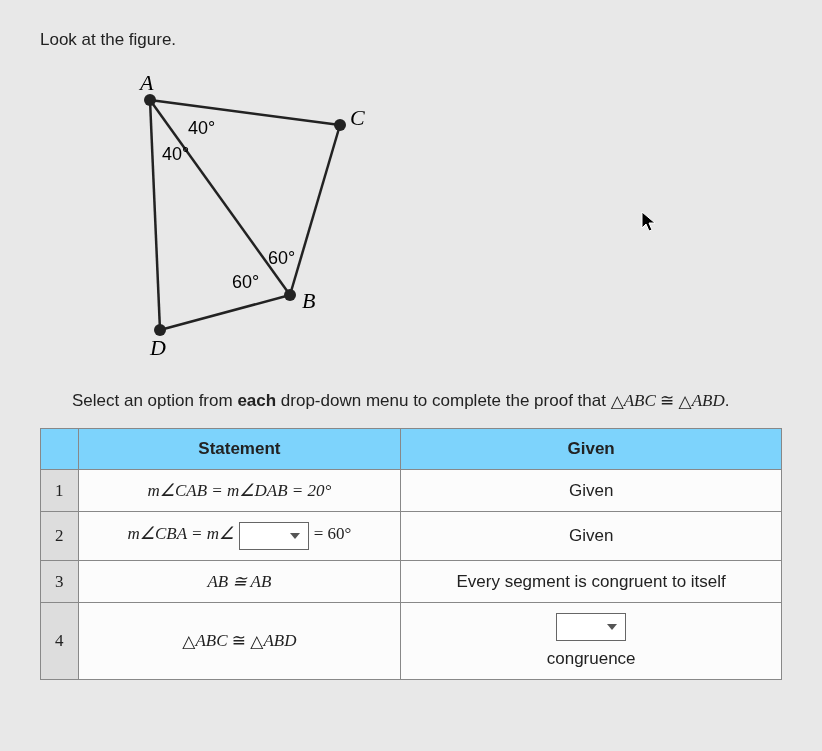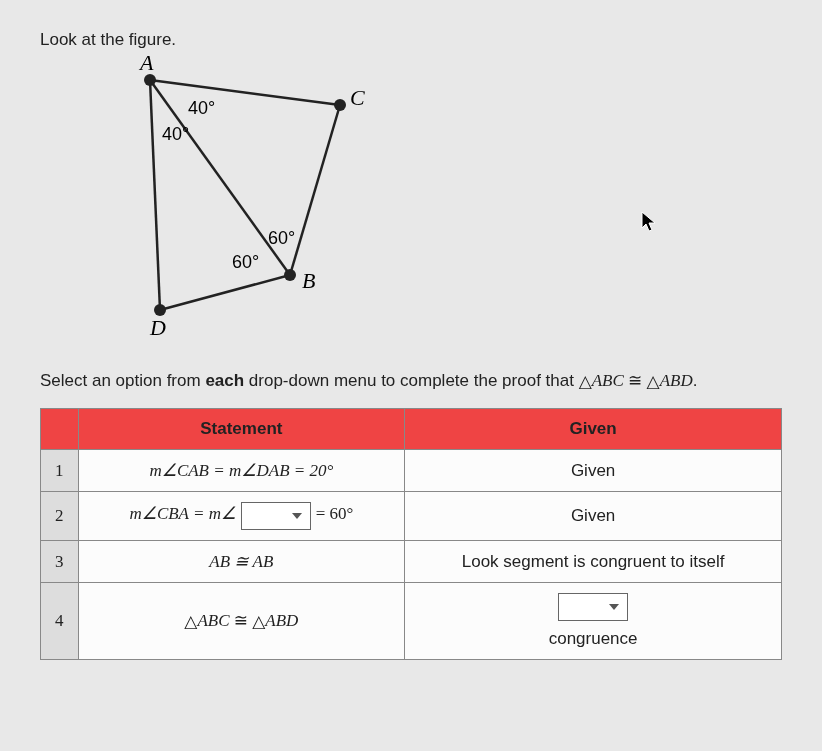--- a/index.html
+++ b/index.html
@@ -6,54 +6,56 @@
     body {
       font-family: Arial, sans-serif;
       background: #e8e8e8;
       padding: 30px 40px;
       width: 822px;
       height: 751px;
       color: #222;
     }
     .instruction-top {
       font-size: 17px;
+      margin-bottom: 20px;
     }
     .figure-container {
       position: relative;
       width: 340px;
       height: 300px;
       margin-left: 40px;
       margin-bottom: 20px;
     }
     .figure-container svg {
       width: 100%;
       height: 100%;
     }
     .instruction-bottom {
       font-size: 17px;
       margin-top: 10px;
       margin-bottom: 16px;
+      margin-left: 32px;
     }
     .math-i { font-style: italic; font-family: 'Times New Roman', serif; }
     .math { font-family: 'Times New Roman', serif; }
     .bold { font-weight: bold; }
     table.proof {
       width: 100%;
       border-collapse: collapse;
       font-size: 17px;
       background: #fcfcfc;
     }
     table.proof th, table.proof td {
       border: 1px solid #888;
       padding: 10px 14px;
       text-align: center;
       vertical-align: middle;
     }
     table.proof th {
-      background: #ef4444;
+      background: #7dd3fc;
       font-weight: bold;
     }
     table.proof td.rownum {
       background: #ddd;
       width: 28px;
       font-family: 'Times New Roman', serif;
     }
     .dropdown {
       display: inline-flex;
       align-items: center;
@@ -146,21 +148,21 @@
           </span>
         <span class="math"> = 60°</span>
       </td>
       <td>Given</td>
     </tr>
     <tr>
       <td class="rownum">3</td>
       <td>
         <span class="math"><span class="math-i">AB ≅ AB</span></span>
       </td>
-      <td>Look segment is congruent to itself</td>
+      <td>Every segment is congruent to itself</td>
     </tr>
     <tr>
       <td class="rownum">4</td>
       <td>
         <span class="math"><span class="tri-symbol">△</span><span class="math-i">ABC</span> <span class="cong">≅</span> <span class="tri-symbol">△</span><span class="math-i">ABD</span></span>
       </td>
       <td>
         <span class="reason-row4">
           <span class="dropdown">
               <span class="tri"></span>

